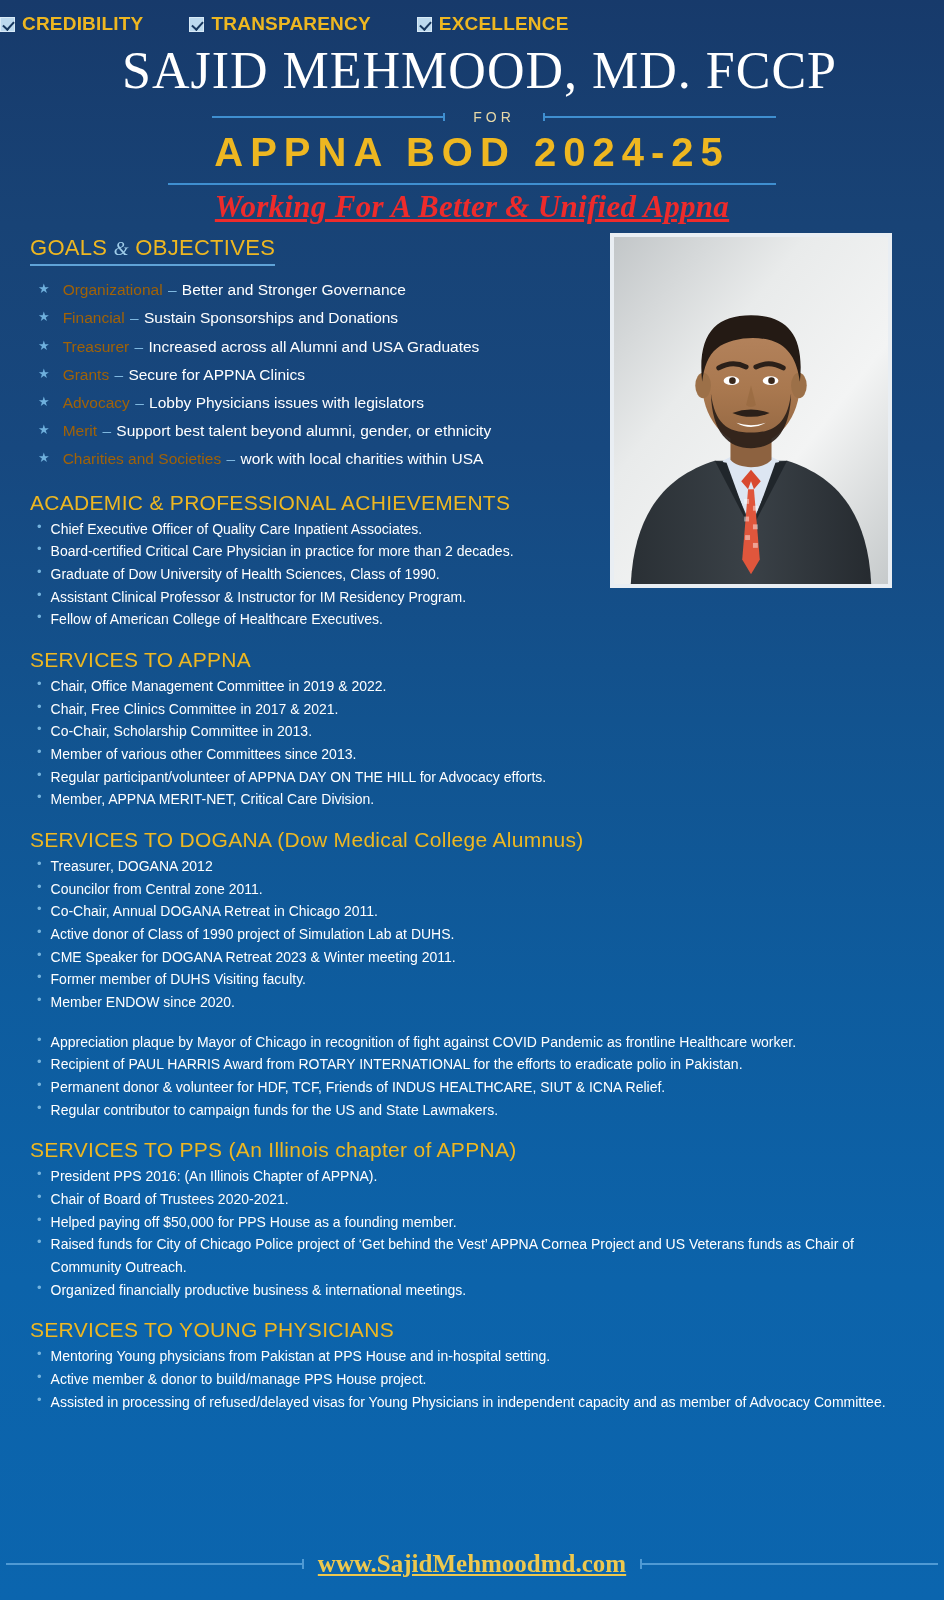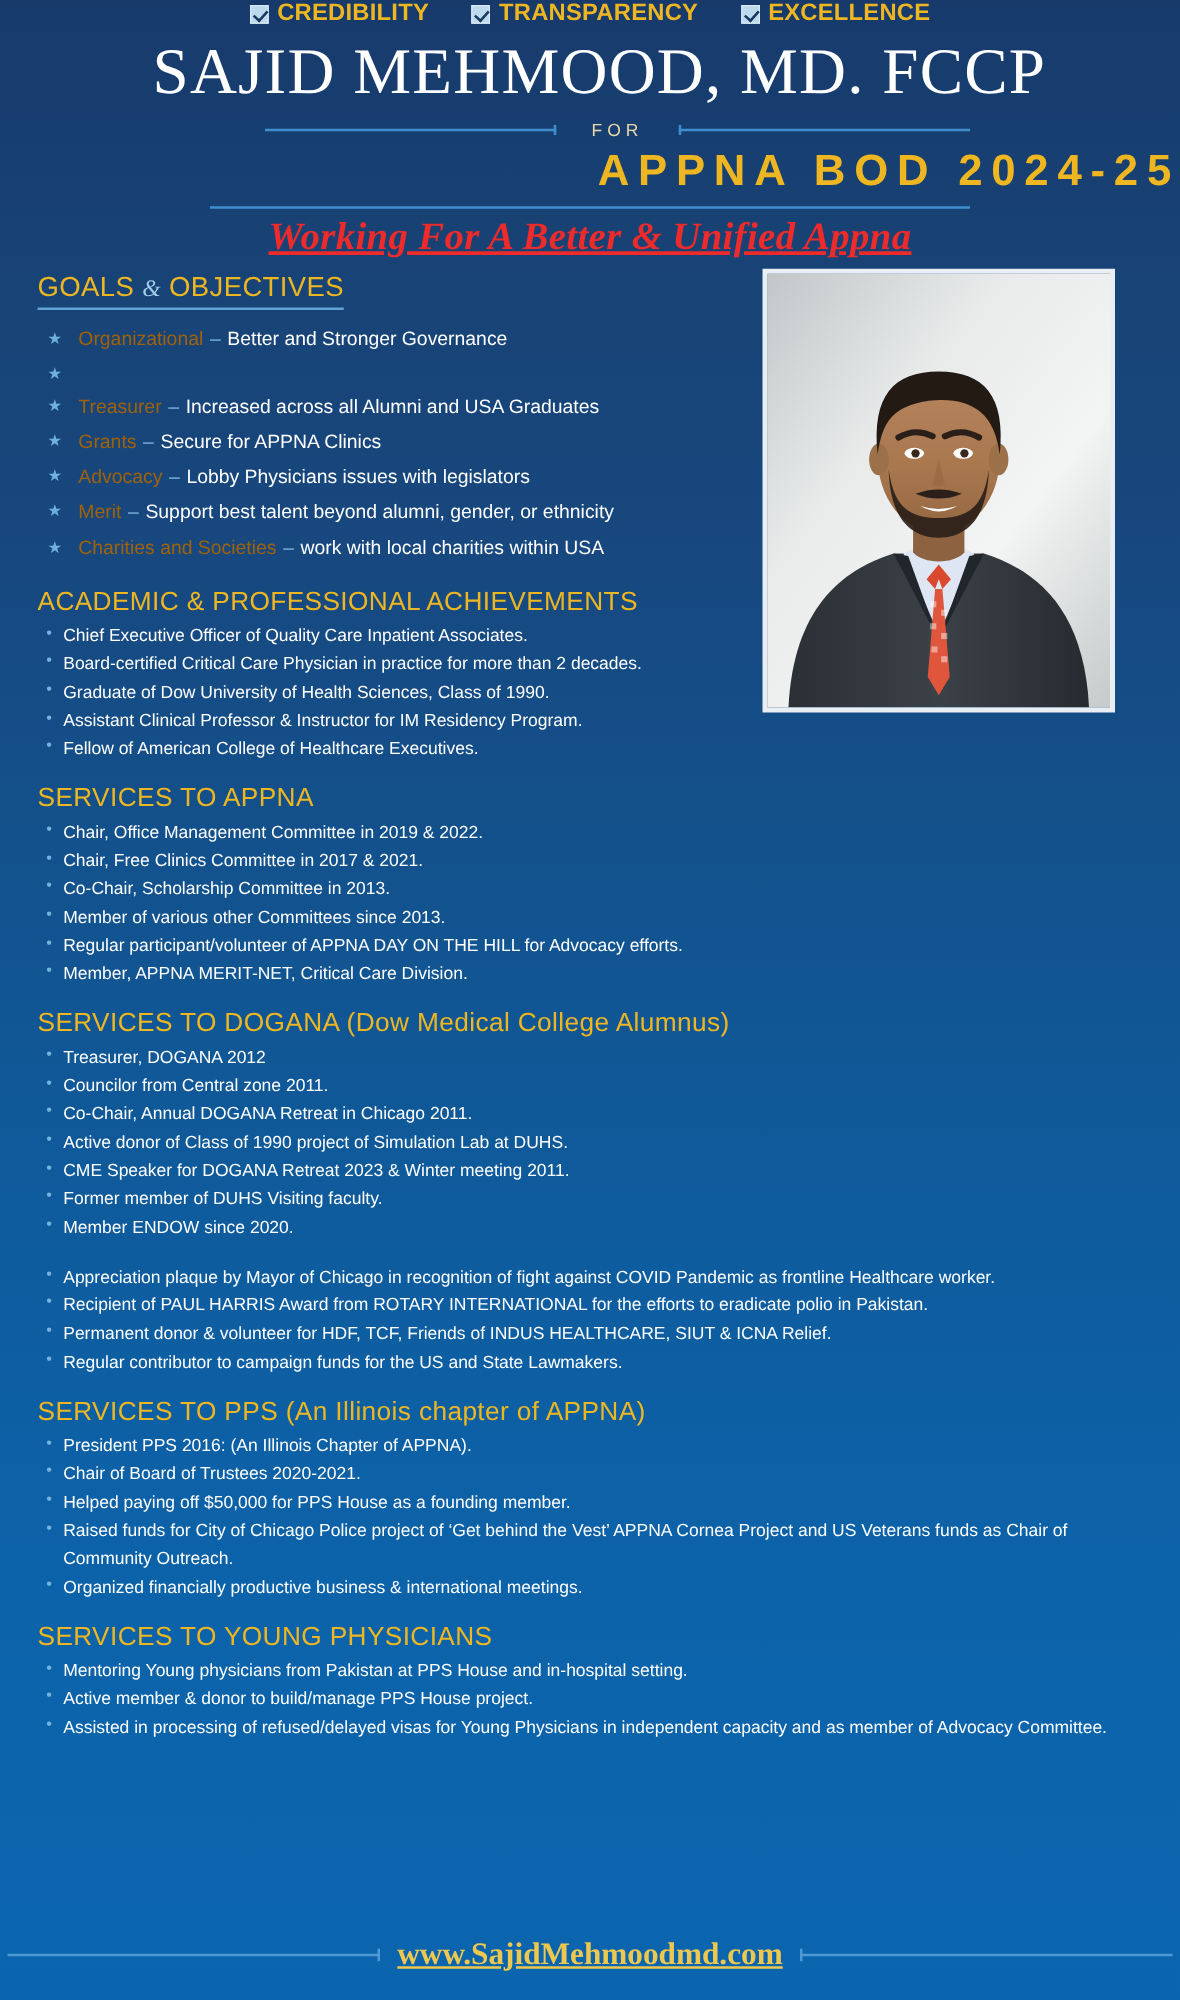--- a/index.html
+++ b/index.html
@@ -15,23 +15,23 @@
        #0c63aa 80%,
        #0b65ae 100%);
     color:#ffffff;
     overflow:hidden;
     position:relative;
   }
 
   
   .pillars {
     display:flex;
-    justify-content:center;
     align-items:center;
-    gap:34px;
+    gap:46px;
+    padding-top:13px;
   }
   .pillar { display:flex; align-items:center; gap:7px; }
   .checkbox {
     width:15px; height:15px;
     background:#bcd9ee;
     border:1px solid #d8eaf7;
     position:relative;
     flex:none;
   }
   .checkbox::after {
@@ -86,23 +86,23 @@
   }
   .for-rule.left::after  { right:0; }
   .for-rule.right::after { left:0; }
   .for-text {
     color:#e8d9a8;
     font-size:14px;
     letter-spacing:4px;
   }
 
   .position-line {
-    text-align:right;
+    text-align:center;
     color:#eeb721;
-    font-size:35px;
+    font-size:40px;
     font-weight:bold;
     letter-spacing:7px;
     margin-top:5px;
   }
 
   .header-rule {
     height:2px;
     background:#3f8fd0;
     margin:8px 168px 0 168px;
   }
@@ -332,20 +332,21 @@
       <span class="amp">&amp;</span>
       <span>OBJECTIVES</span>
     </h2>
     <ul class="goal-list" id="goal-list">
         <li>
           <span class="star">★</span>
           <span><span class="goal-key">Organizational </span><span class="goal-dash">–</span><span class="goal-desc"> Better and Stronger Governance</span></span>
         </li>
         <li>
           <span class="star">★</span>
+          <span><span class="goal-key">Financial </span><span class="goal-dash">–</span><span class="goal-desc"> Sustain Sponsorships and Donations</span></span>
         </li>
         <li>
           <span class="star">★</span>
           <span><span class="goal-key">Treasurer </span><span class="goal-dash">–</span><span class="goal-desc"> Increased across all Alumni and USA Graduates</span></span>
         </li>
         <li>
           <span class="star">★</span>
           <span><span class="goal-key">Grants </span><span class="goal-dash">–</span><span class="goal-desc"> Secure for APPNA Clinics</span></span>
         </li>
         <li>

